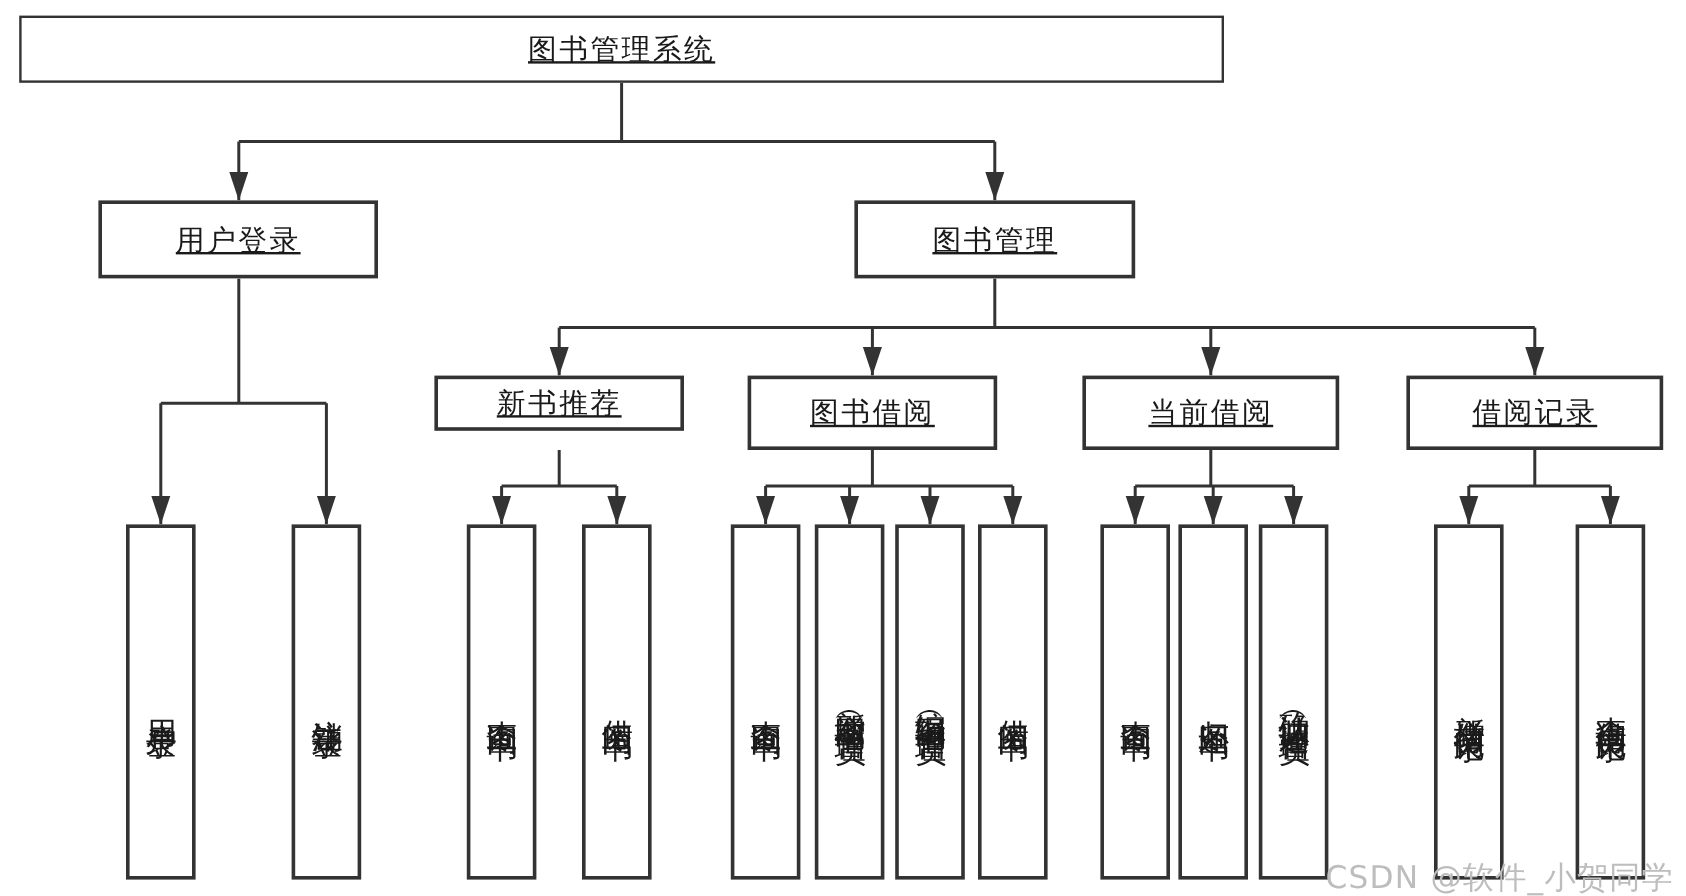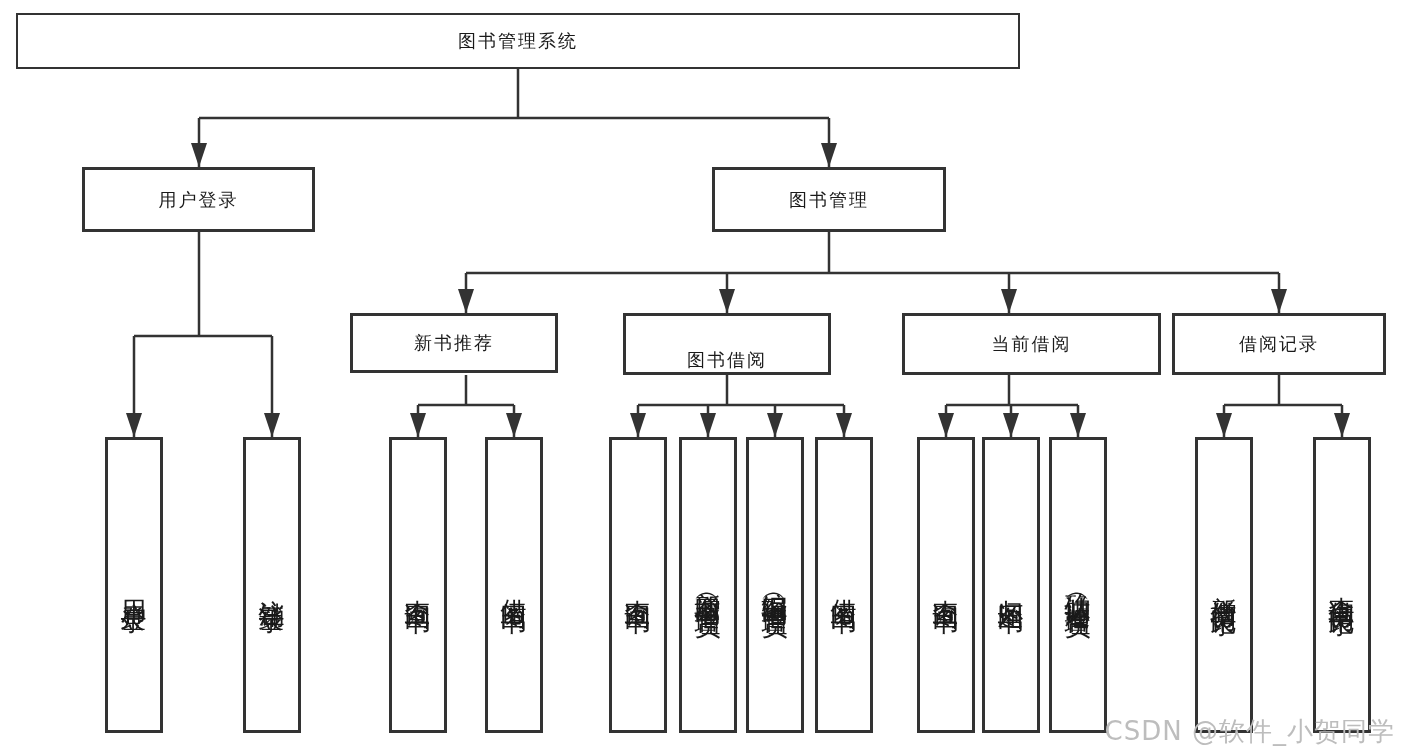--- a/index.html
+++ b/index.html
@@ -16,21 +16,21 @@
     box-sizing:border-box;
     border:3px solid #333333;
     background:#ffffff;
     display:flex;
     align-items:center;
     justify-content:center;
     color:#1a1a1a;
     z-index:2;
   }
   .root-box{border-width:2px;}
-  .h-label{font-size:18px;letter-spacing:2px;white-space:nowrap;}
+  .h-label{font-size:24px;letter-spacing:2px;white-space:nowrap;text-decoration:underline;}
   .leaf{
     writing-mode:vertical-rl;
     text-orientation:mixed;
     font-size:26px;
     letter-spacing:3px;
     line-height:1.0;
   }
   .watermark{
     position:absolute;
     right:10px;
@@ -101,27 +101,27 @@
     <span>图书管理系统</span>
   </div>
 
   <div class="box h-label" style="left:82px;top:167px;width:233px;height:65px;">
     <span>用户登录</span>
   </div>
   <div class="box h-label" style="left:712px;top:167px;width:234px;height:65px;align-items:center;">
     <span>图书管理</span>
   </div>
 
-  <div class="box h-label" style="left:350px;top:313px;width:208px;height:60px;">
+  <div class="box h-label" style="left:362px;top:313px;width:208px;height:46px;">
     <span>新书推荐</span>
   </div>
-  <div class="box h-label" style="left:623px;top:313px;width:208px;height:62px;align-items:flex-end;">
+  <div class="box h-label" style="left:623px;top:313px;width:208px;height:62px;">
     <span>图书借阅</span>
   </div>
-  <div class="box h-label" style="left:902px;top:313px;width:259px;height:62px;">
+  <div class="box h-label" style="left:902px;top:313px;width:214px;height:62px;">
     <span>当前借阅</span>
   </div>
   <div class="box h-label" style="left:1172px;top:313px;width:214px;height:62px;text-align:center;">
     <span>借阅记录</span>
   </div>
 
   <div class="box leaf" style="left:105px;top:437px;width:58px;height:296px;">
     <span>用户登录</span>
   </div>
   <div class="box leaf" style="left:243px;top:437px;width:58px;height:296px;">

